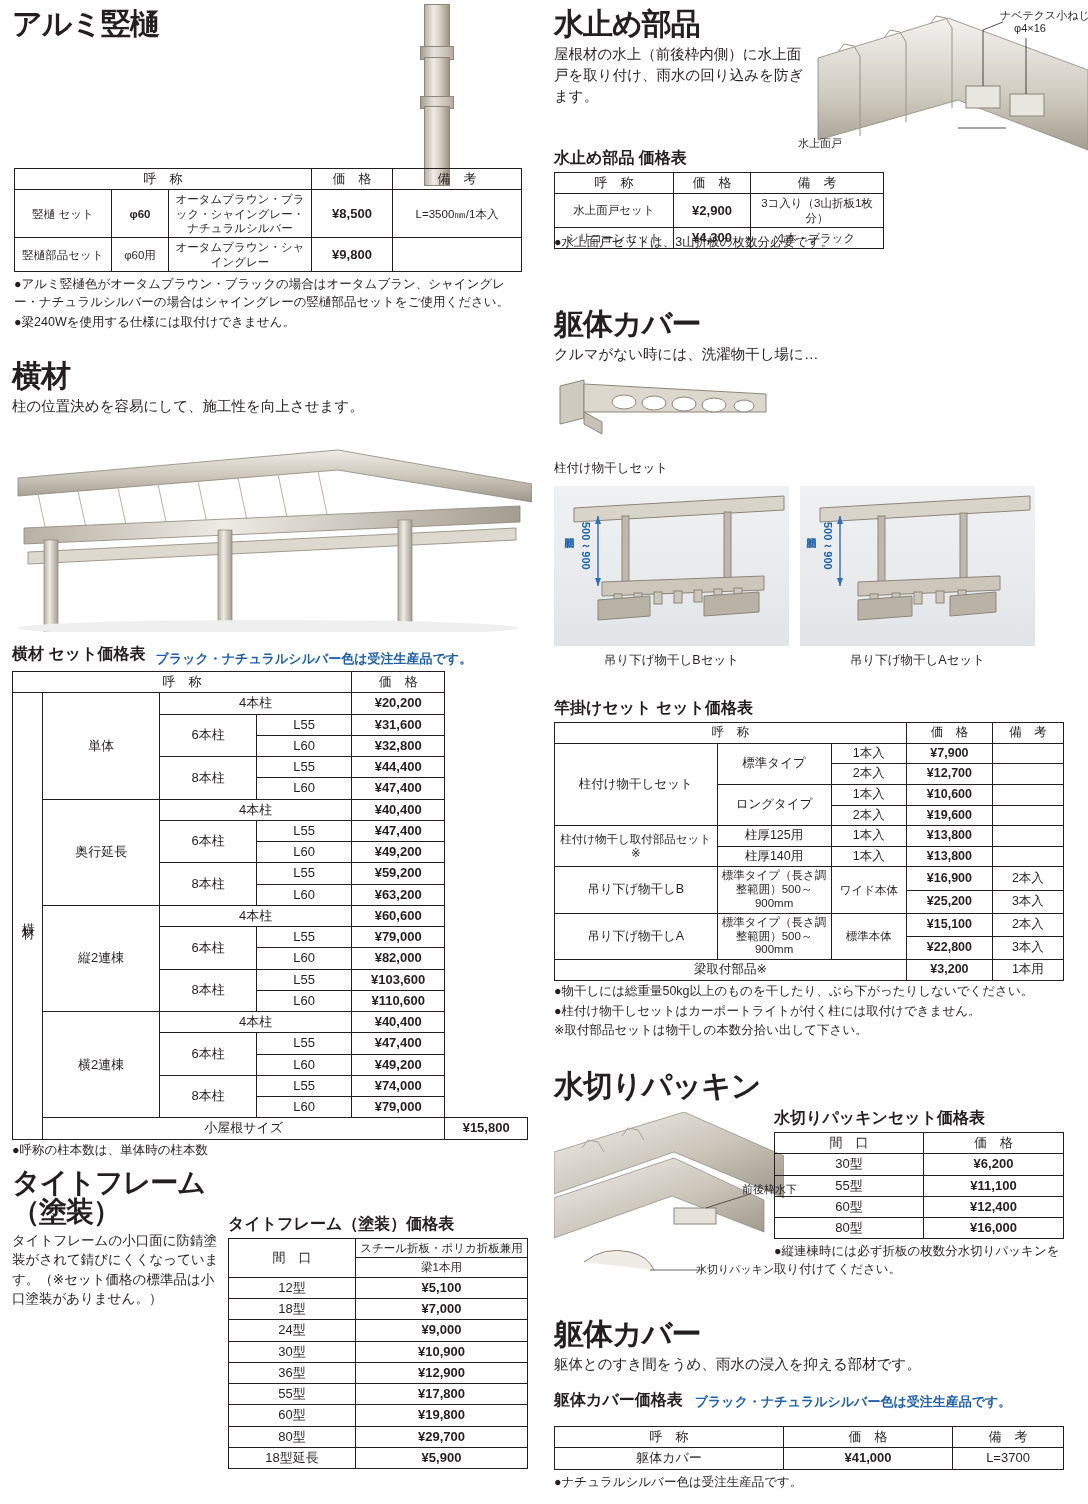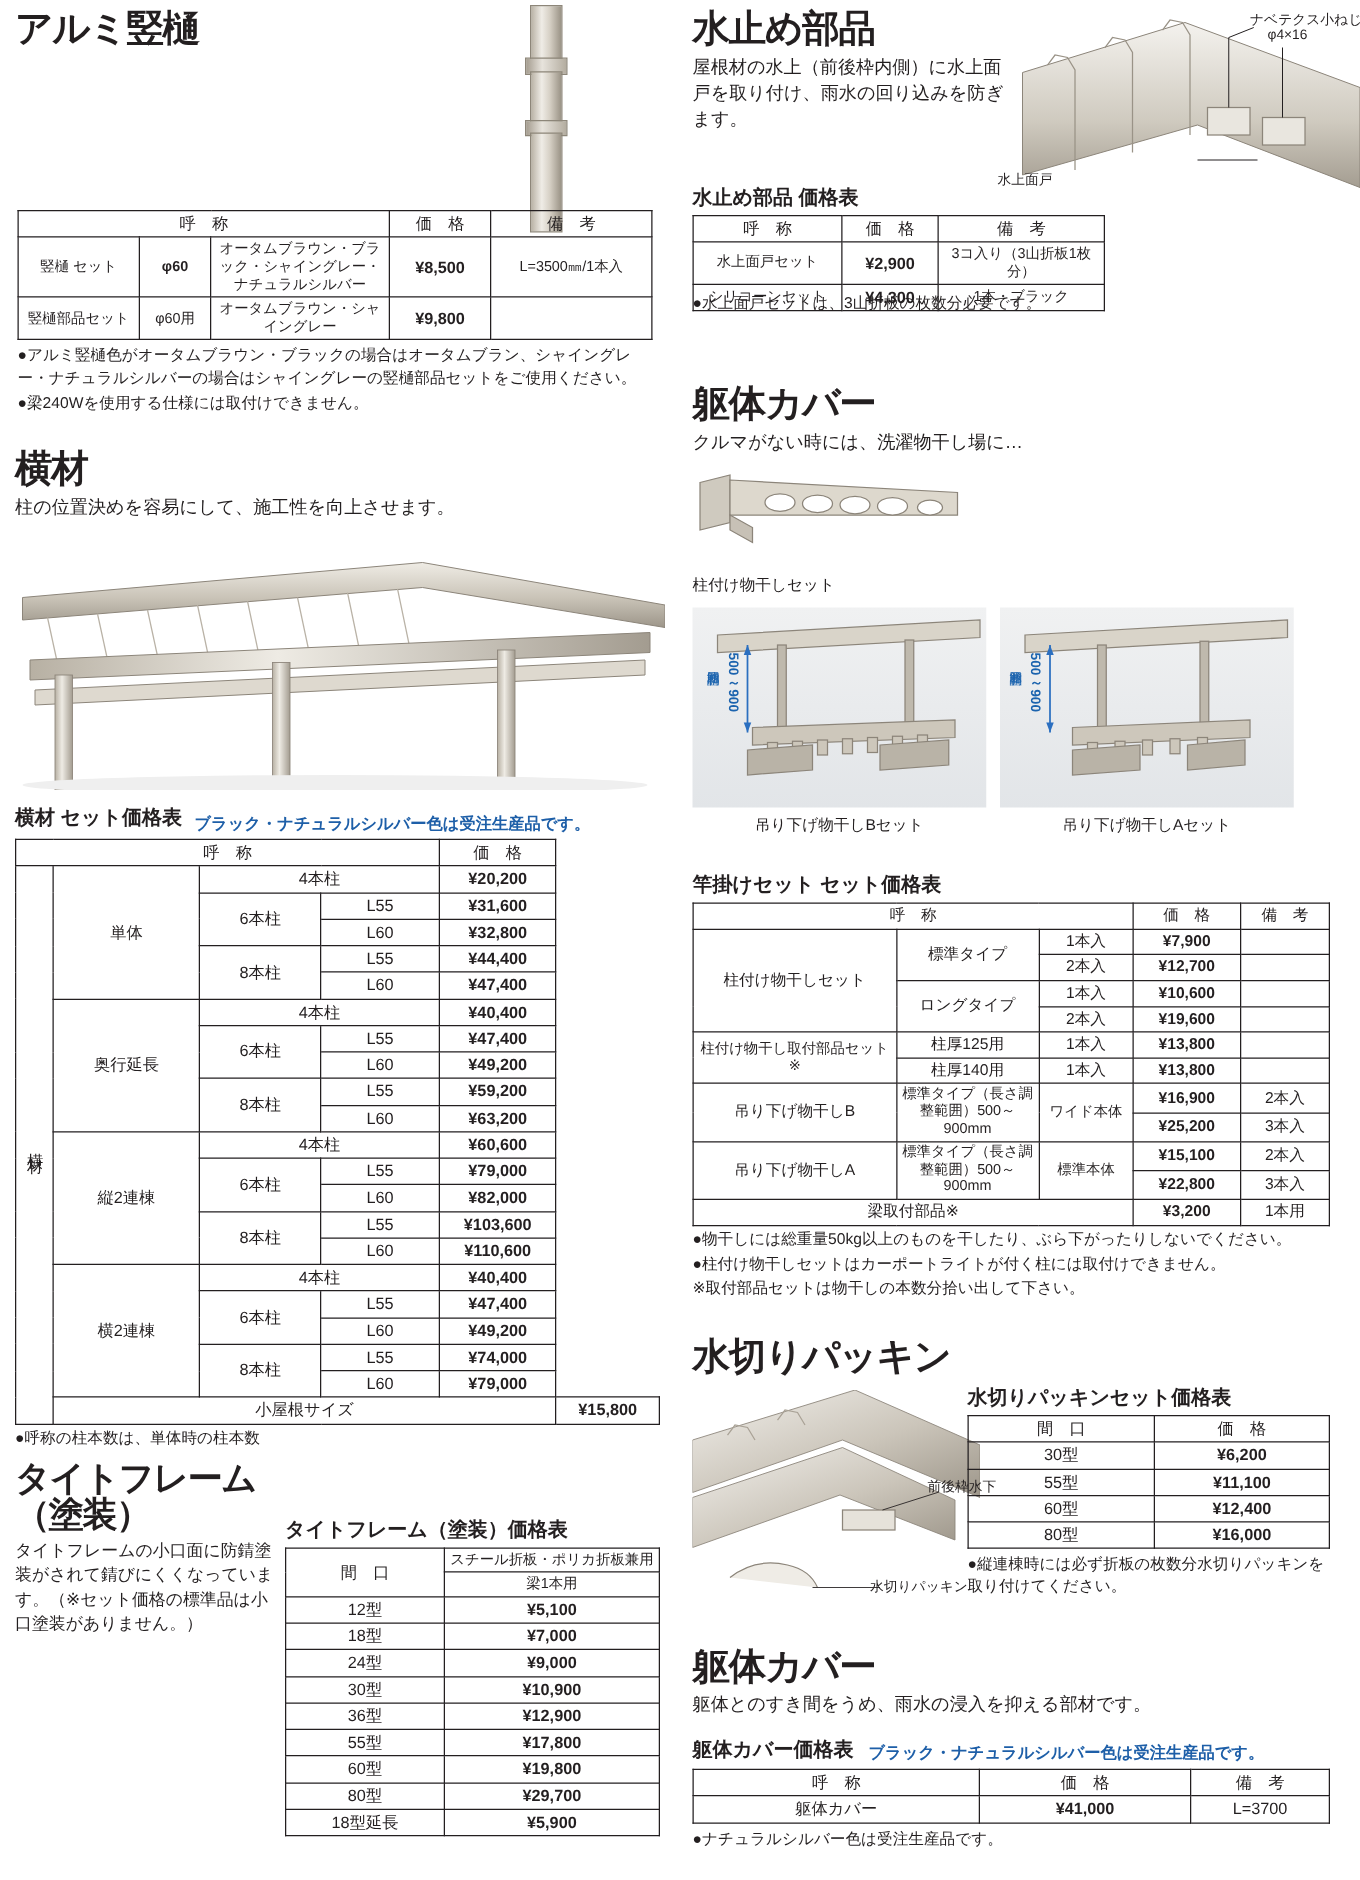--- a/index.html
+++ b/index.html
@@ -575,21 +575,21 @@
         </table>
       <p class="note" style="margin-top:4px;">●縦連棟時には必ず折板の枚数分水切りパッキンを取り付けてください。</p>
     </div>
 
     <div style="position:absolute;left:6px;top:1318px;width:420px;">
       <h1 class="sec">躯体カバー</h1>
       <p class="lead">躯体とのすき間をうめ、雨水の浸入を抑える部材です。</p>
     </div>
 
     <div style="position:absolute;left:6px;top:1390px;width:510px;">
-      <div style="display:flex;align-items:flex-end;gap:12px;margin-bottom:4px;">
+      <div style="display:flex;align-items:flex-end;gap:12px;margin-bottom:15px;">
         <div class="subttl" style="margin:0;">躯体カバー価格表</div>
         <div class="subttl-blue">ブラック・ナチュラルシルバー色は受注生産品です。</div>
       </div>
       <table class="t">
         <tbody>
             <tr>
           <th style="width:220px;">呼　称</th>
           <th style="width:160px;">価　格</th>
           <th>備　考</th>
         </tr>

